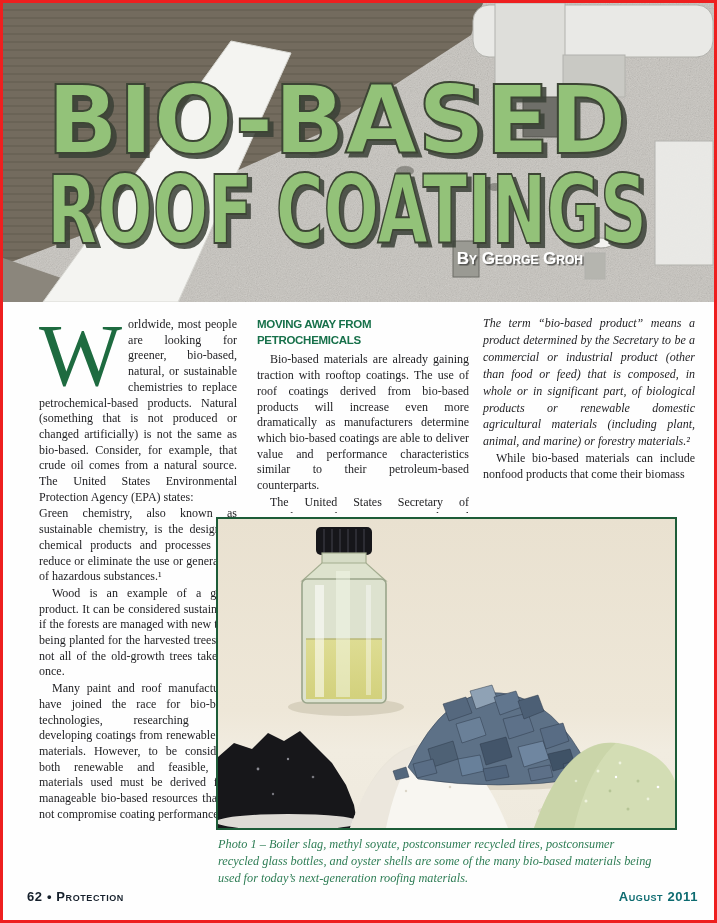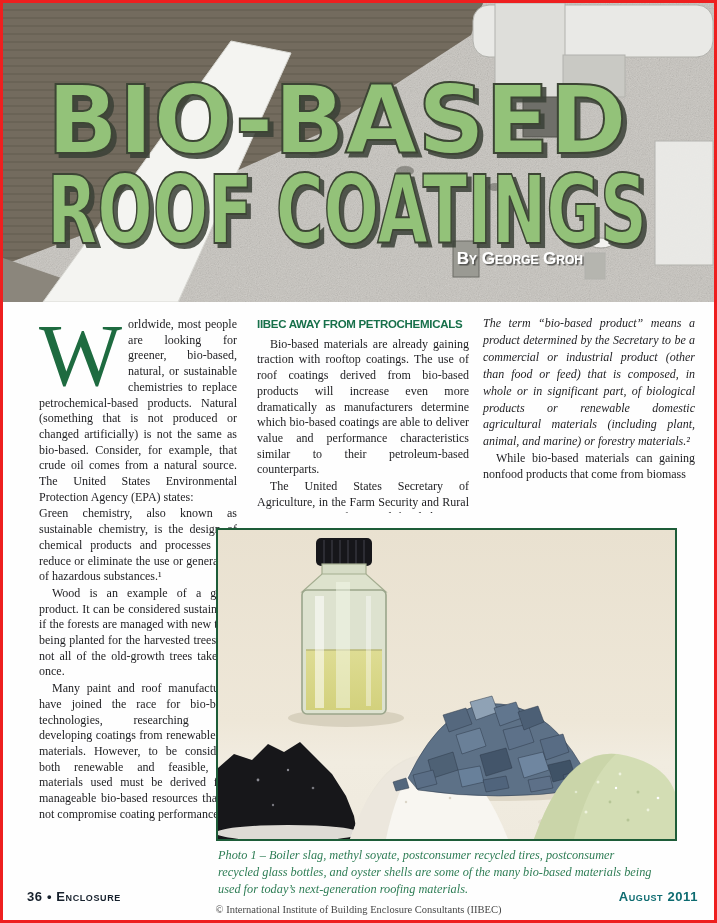--- a/index.html
+++ b/index.html
@@ -50,21 +50,21 @@
     font-style:italic;
   }
   .col2 .heading {
     font-family:"Liberation Sans", sans-serif;
     font-weight:bold; font-size:11.5px; letter-spacing:-0.3px;
     color:#17704a; margin:2px 0 4px 0; text-align:left;
   }
   .col1 .firstblock { margin-top:2px; }
 
   
-  .media { margin-left:-41px; margin-top:15px; width:461px; }
+  .media { margin-left:-41px; margin-top:4px; width:461px; }
   .photo-frame {
     width:457px; height:309px;
     border:2px solid #1d5c38;
     background:#ece4d4;
   }
   .caption {
     margin:6px 0 0 2px; width:436px;
     font-style:italic;
     font-size:12.3px; line-height:17px;
     color:#2e7d55; text-align:left;
@@ -159,28 +159,28 @@
       <p class="para noindent firstblock"><span class="dropcap">W</span><span>orldwide, most people are looking for greener, bio-based, natural, or sustainable chemistries to replace petrochemical-based products. Natural (something that is not produced or changed artificially) is not the same as bio-based. Consider, for example, that crude oil comes from a natural source. The United States Environmental Protection Agency (EPA) states:</span></p>
       <p class="para noindent quote1">Green chemistry, also known as sustainable chemistry, is the design of chemical products and processes that reduce or eliminate the use or generation of hazardous substances.¹</p>
       <p class="para narrow">Wood is an example of a green product. It can be considered sustainable if the forests are managed with new trees being planted for the harvested trees and not all of the old-growth trees taken at once.</p>
       <p class="para narrow">Many paint and roof manufacturers have joined the race for bio-based technologies, researching and developing coatings from renewable raw materials. However, to be considered both renewable and feasible, the materials used must be derived from manageable bio-based resources that do not compromise coating performance.</p>
     </div>
 
     <div class="right-region">
       <div class="cols23">
 
         <div class="col2">
-          <h2 class="heading">IIBEC AWAY FROM PETROCHEMICALS</h2>
+          <h2 class="heading">MOVING AWAY FROM PETROCHEMICALS</h2>
           <p class="para">Bio-based materials are already gaining traction with rooftop coatings. The use of roof coatings derived from bio-based products will increase even more dramatically as manufacturers determine which bio-based coatings are able to deliver value and performance characteristics similar to their petroleum-based counterparts.</p>
           <p class="para">The United States Secretary of Agriculture, in the Farm Security and Rural Investment Act of 2002, defined the term “bio-based product” as follows:</p>
         </div>
 
         <div class="col3">
           <p class="para noindent quote3">The term “bio-based product” means a product determined by the Secretary to be a commercial or industrial product (other than food or feed) that is composed, in whole or in significant part, of biological products or renewable domestic agricultural materials (including plant, animal, and marine) or forestry materials.²</p>
-          <p class="para">While bio-based materials can gaining nonfood products that come from biomass</p>
+          <p class="para">While bio-based materials can include nonfood products that come their biomass</p>
         </div>
       </div>
 
       <div class="media">
         <div class="photo-frame">
           <svg width="457" height="309" viewBox="0 0 457 309">
             <defs>
               <linearGradient id="bgGrad" x1="0" y1="0" x2="0" y2="1">
                 <stop offset="0" stop-color="#e9e1d0"></stop>
                 <stop offset="0.62" stop-color="#eee7d8"></stop>
@@ -276,18 +276,17 @@
                 <circle cx="398" cy="258" r="1.2" fill="#ffffff"></circle>
             </g>
           </svg>
         </div>
         <p class="caption">Photo 1 – Boiler slag, methyl soyate, postconsumer recycled tires, postconsumer recycled glass bottles, and oyster shells are some of the many bio-based materials being used for today’s next-generation roofing materials.</p>
       </div>
     </div>
   </div>
 
   <div class="footer-row">
-    <span class="folio"><span>36</span>&nbsp;<span>•</span>&nbsp;<span>Enclosure</span></span>
+    <span class="folio"><span>62</span>&nbsp;<span>•</span>&nbsp;<span>Protection</span></span>
     <span class="issue">August 2011</span>
   </div>
-  <div class="copyright">© International Institute of Building Enclosure Consultants (IIBEC)</div>
 
 </div>
 
 </body></html>

